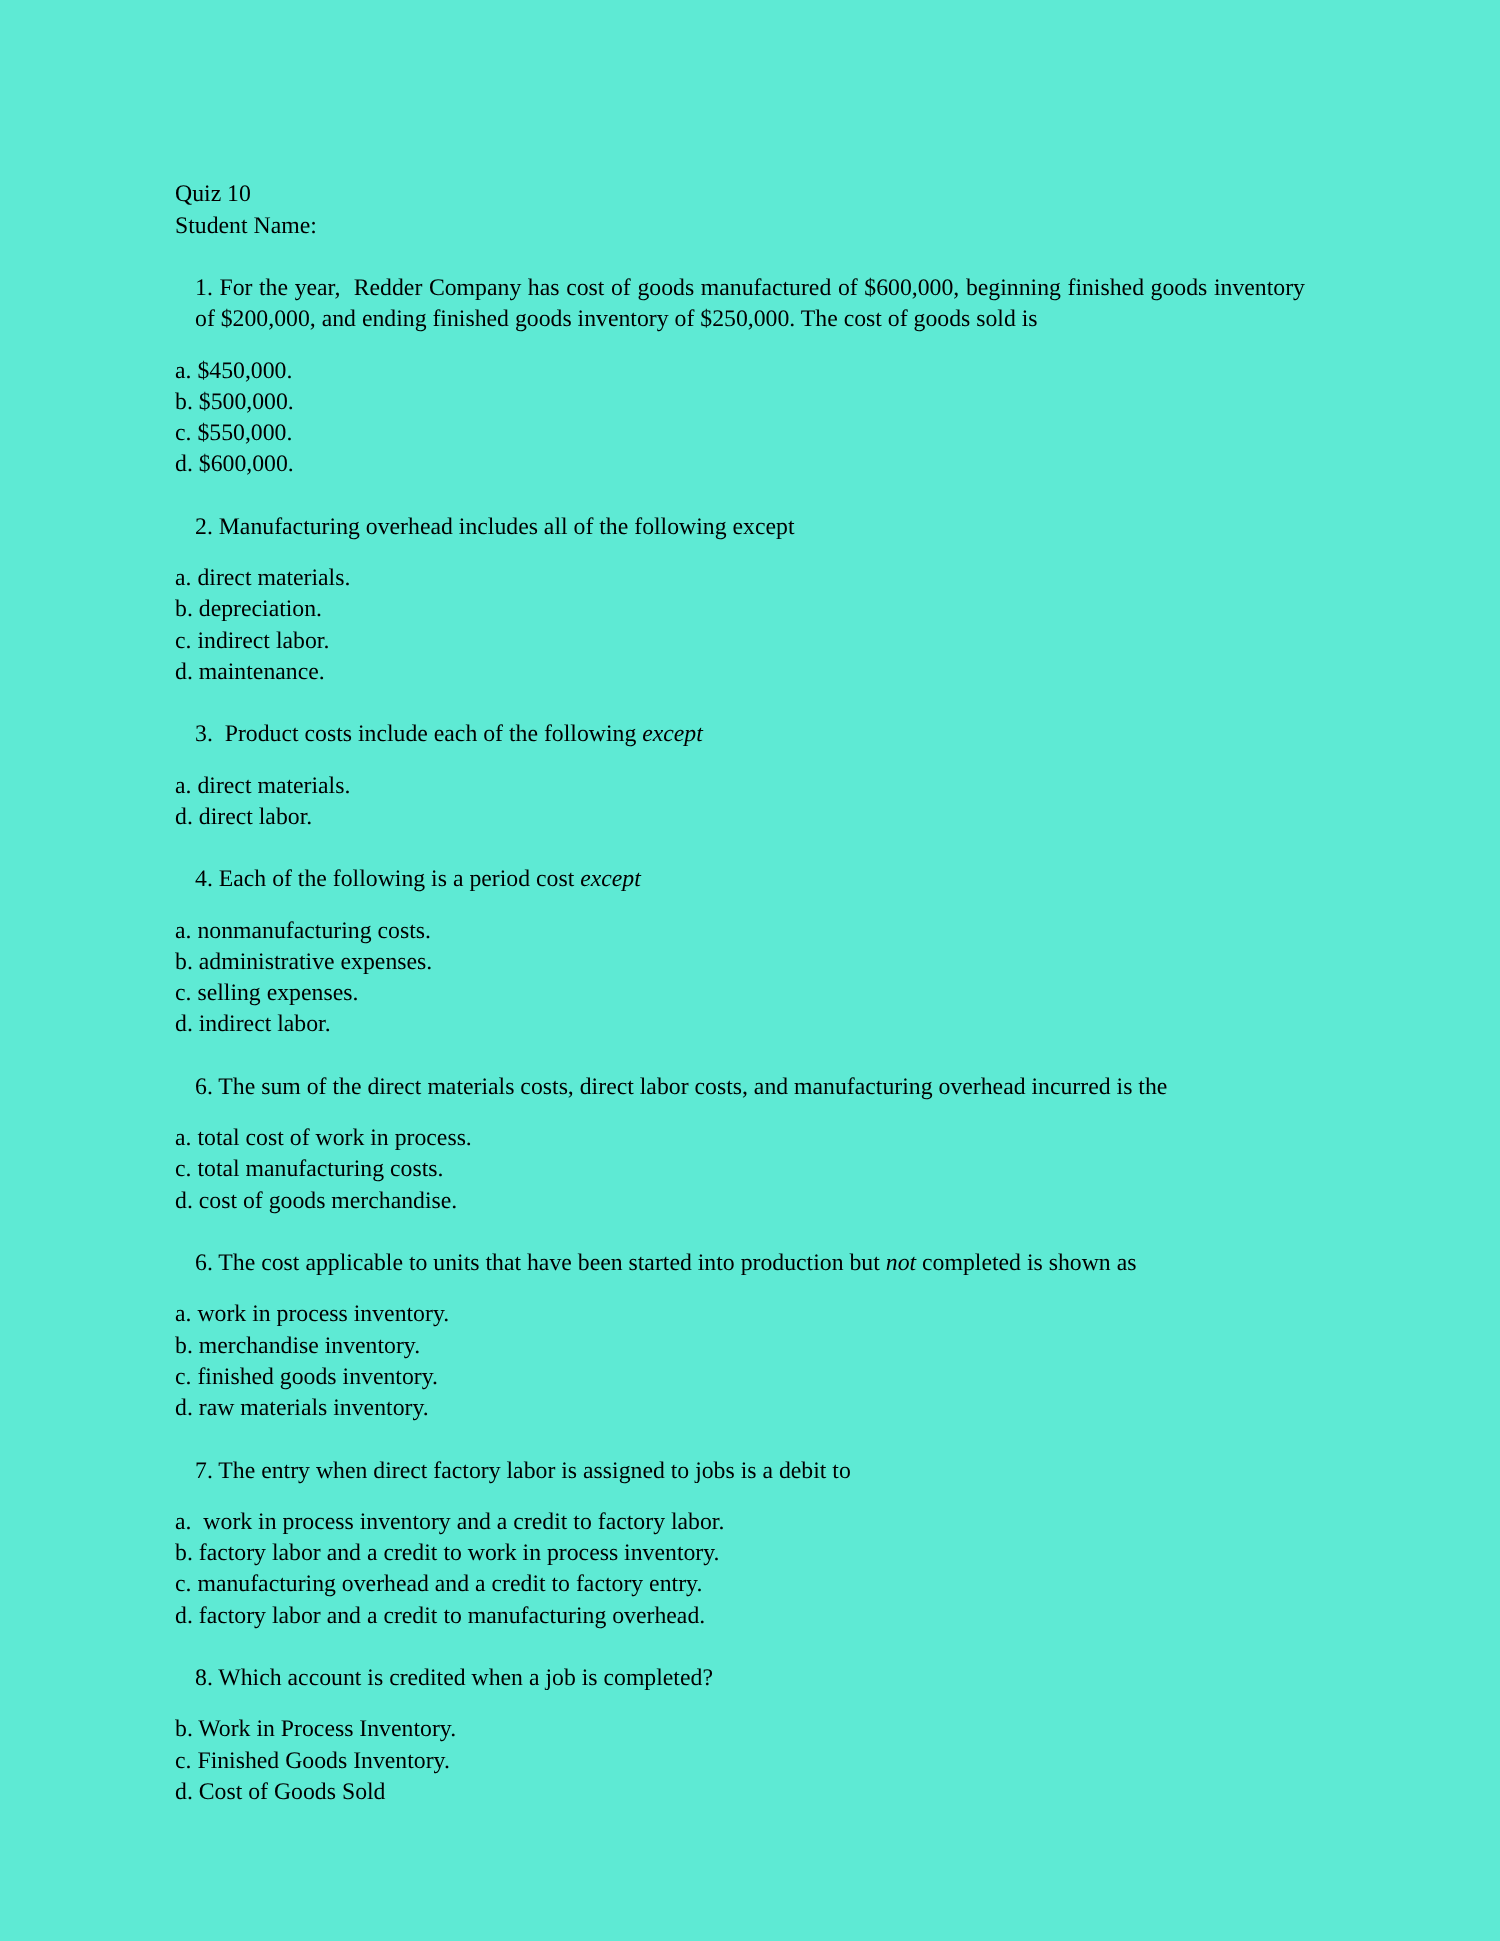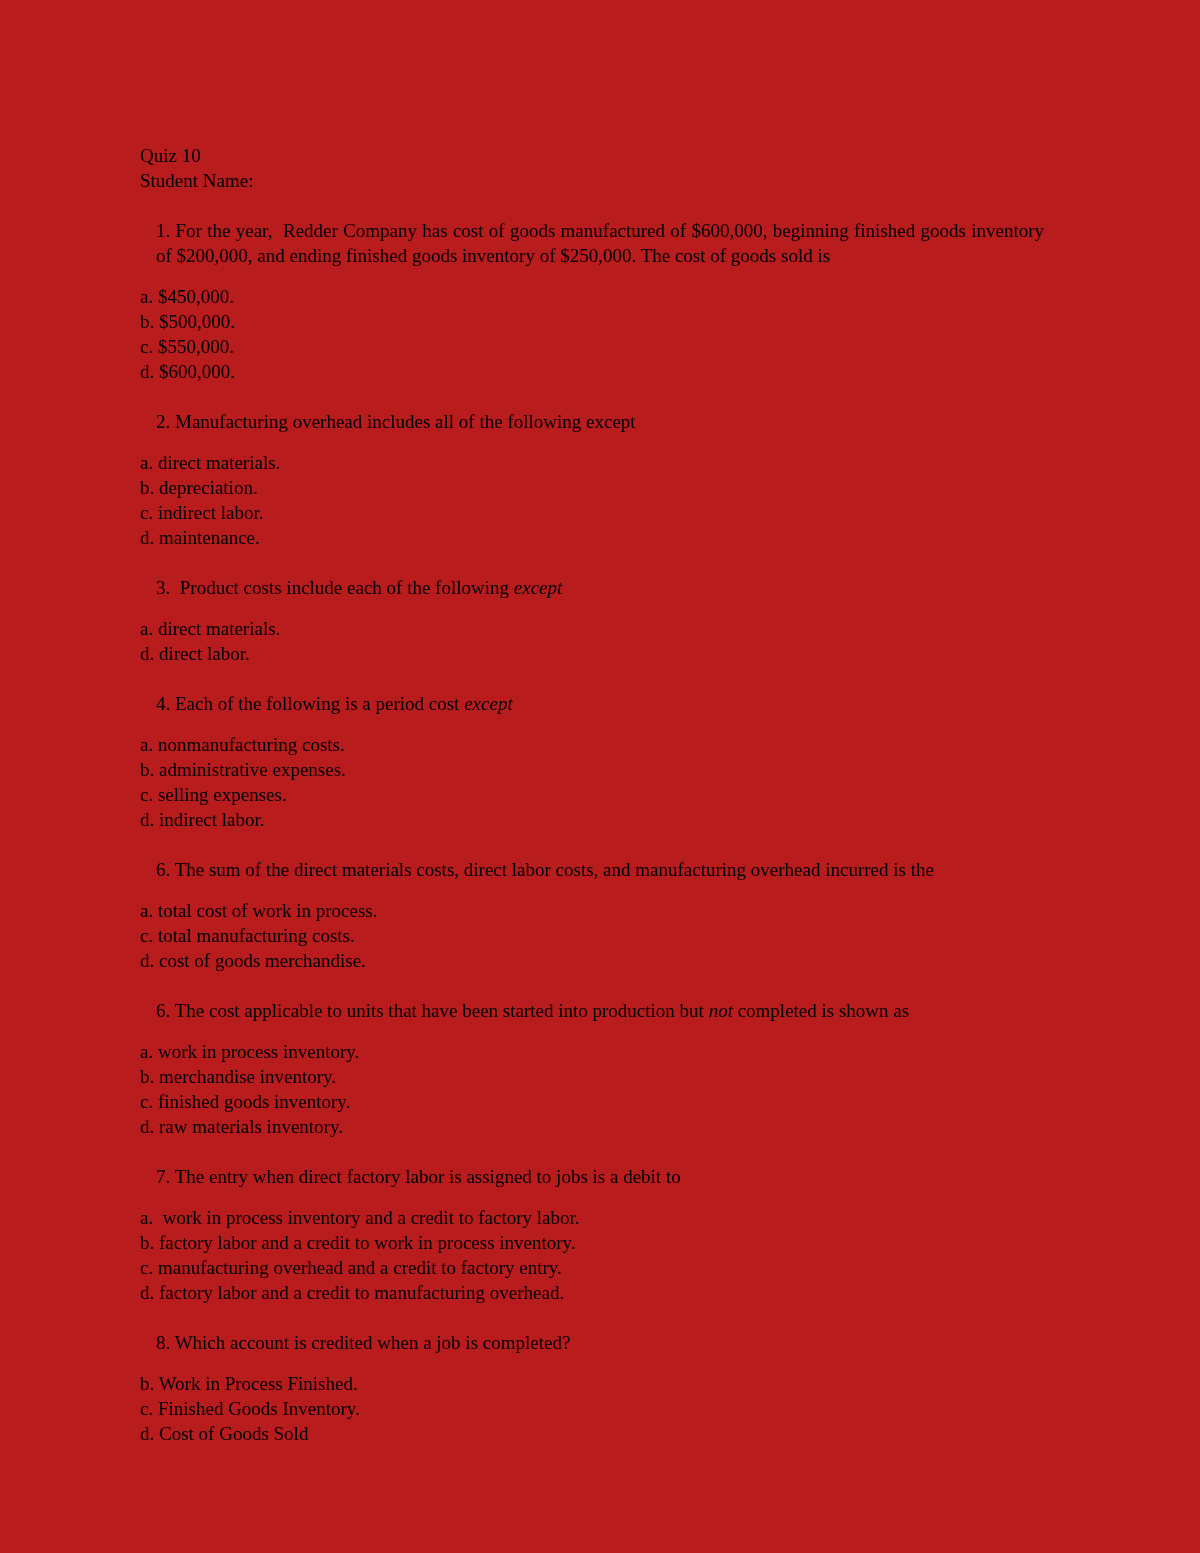--- a/index.html
+++ b/index.html
@@ -5,21 +5,21 @@
   html, body {
     margin: 0;
     padding: 0;
     background: #ffffff;
   }
   .page {
     position: relative;
     box-sizing: border-box;
     width: 1200px;
     height: 1553px;
-    background: #b91c1c;
+    background: #5eead4;
     padding: 143px 140px 0 140px;
     font-family: "Liberation Serif", "DejaVu Serif", serif;
     font-size: 19px;
     line-height: 25px;
     color: #000000;
   }
   .doc-line {
     margin: 0;
     white-space: pre-wrap;
   }
@@ -95,18 +95,18 @@
   <div class="q-block">
     <p class="q-text"><span>7. The entry when direct factory labor is assigned to jobs is a debit to</span><em></em><span></span></p>
     <div class="opt">a.&nbsp; work in process inventory and a credit to factory labor.</div>
     <div class="opt">b. factory labor and a credit to work in process inventory.</div>
     <div class="opt">c. manufacturing overhead and a credit to factory entry.</div>
     <div class="opt">d. factory labor and a credit to manufacturing overhead.</div>
   </div>
 
   <div class="q-block">
     <p class="q-text"><span>8. Which account is credited when a job is completed?</span><em></em><span></span></p>
-    <div class="opt">b. Work in Process Finished.</div>
+    <div class="opt">b. Work in Process Inventory.</div>
     <div class="opt">c. Finished Goods Inventory.</div>
     <div class="opt">d. Cost of Goods Sold</div>
   </div>
 
 </div>
 
 </body></html>

